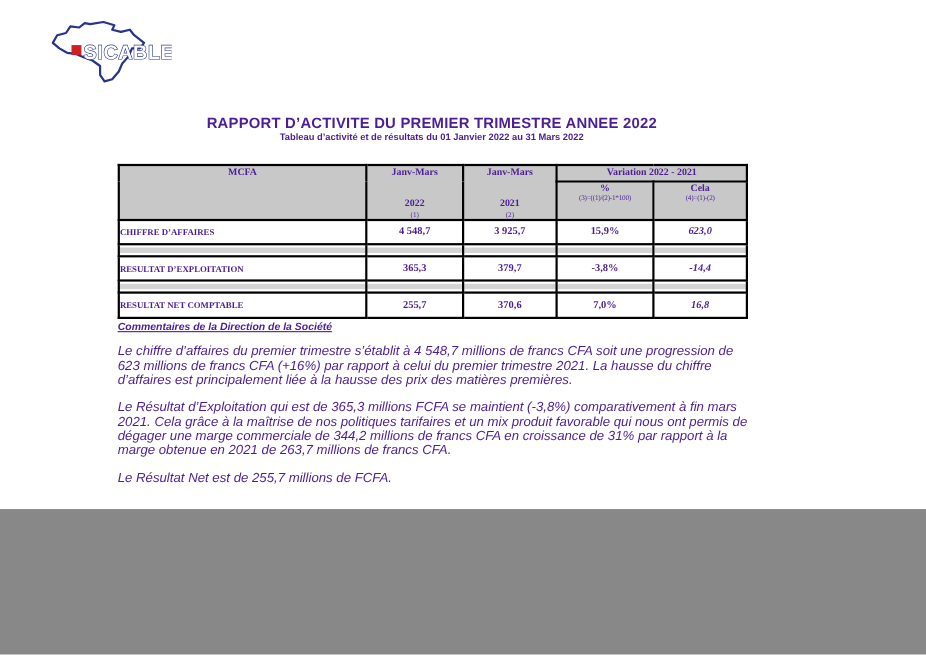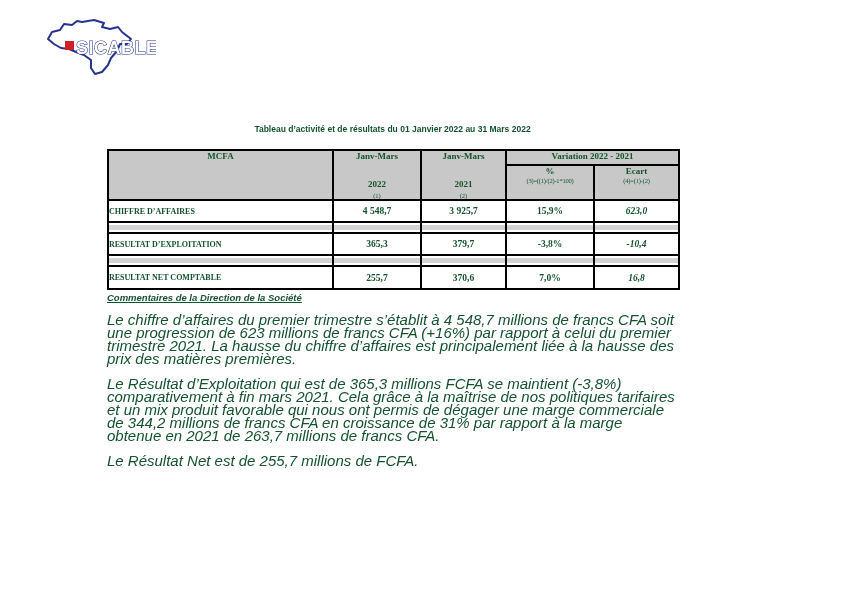--- a/index.html
+++ b/index.html
@@ -1,26 +1,26 @@
 <!DOCTYPE html>
 <html><head>
 <meta charset="utf-8">
 <style>
   html,body{margin:0;padding:0;background:#888;}
   .page{
-    width:842px;height:595px;position:relative;background:#fff;
-    font-family:"Liberation Sans", sans-serif;color:#14532d;overflow:hidden;
+    width:842px;height:463px;position:relative;background:#fff;
+    font-family:"Liberation Sans", sans-serif;color:#4c1d95;overflow:hidden;
     margin:0 auto;
   }
   
   .logo{position:absolute;left:44px;top:14px;width:112px;height:64px;}
   
   .title-block{position:absolute;left:107px;top:104px;width:571px;text-align:center;}
   .doc-title{font-size:13.5px;font-weight:bold;letter-spacing:.2px;}
-  .doc-subtitle{font-size:8.5px;font-weight:bold;margin-top:20px;}
+  .doc-subtitle{font-size:8.5px;font-weight:bold;margin-top:0;}
   
   table.results{
     position:absolute;left:107px;top:149px;width:571px;
     border-collapse:collapse;table-layout:fixed;
   }
   table.results th, table.results td{
     border:2px solid #000;padding:0;margin:0;overflow:hidden;font-family:Liberation Serif, serif;
   }
   th.hdr{background:#C8C8C8;font-weight:bold;font-size:9px;vertical-align:top;text-align:center;padding-top:2px;}
   th.hdr .yr{margin-top:18px;}
@@ -34,36 +34,37 @@
   td.val{font-size:9.5px;font-weight:bold;text-align:center;vertical-align:middle;}
   td.val.ecart{font-style:italic;}
   tr.sep{height:11px;}
   tr.sep td{
     background:#D4D4D4;
     box-shadow:inset 0 2px 0 #fff, inset 0 -2px 0 #fff;
   }
   
   .commentary{position:absolute;left:107px;top:292px;width:573px;font-style:italic;}
   .commentary-heading{font-size:9.5px;font-weight:bold;text-decoration:underline;margin:0 0 10px 0;}
-  .commentary p{font-size:15px;line-height:13px;margin:0 0 12px 0;}
+  .commentary p{font-size:12px;line-height:13px;margin:0 0 12px 0;}
 </style>
 </head>
 <body>
 
 <div class="page">
 
   <div class="logo">
     <svg width="112" height="64" viewBox="0 0 112 64">
       <path d="M38,8 L50,6 L60,9 L58,13 L66,15 L74,13 L78,18 L87,25 L83,30 L76,30 L73,37 L67,44 L64,51 L58,58 L51,60 L47,54 L47,46 L40,41 L32,38 L25,35 L17,34 L10,30 L4,25 L8,18 L16,16 L20,10 L28,11 L33,7 Z" fill="none" stroke="#26348B" stroke-width="2" stroke-linejoin="round"></path>
       <rect x="21" y="27" width="9" height="9" fill="#D02027"></rect>
       <text x="32" y="40" font-family="Liberation Sans, sans-serif" font-size="18" font-weight="bold" letter-spacing="0.5" fill="#ffffff" stroke="#26348B" stroke-width="1.1" style="paint-order:stroke fill;">SICABLE</text>
     </svg>
   </div>
 
   <div class="title-block">
+    <div class="doc-title">RAPPORT D’ACTIVITE DU PREMIER TRIMESTRE ANNEE 2022</div>
     <div class="doc-subtitle">Tableau d’activité et de résultats du 01 Janvier 2022 au 31 Mars 2022</div>
   </div>
 
   <table class="results">
     <colgroup>
       <col style="width:225px">
         <col style="width:88px">
         <col style="width:85px">
         <col style="width:88px">
         <col style="width:85px">
@@ -82,21 +83,21 @@
           <div class="note">(2)</div>
         </th>
         <th class="hdr variation" colspan="2">Variation 2022 - 2021</th>
       </tr>
       <tr>
         <th class="subhdr">
           <div>%</div>
           <div class="formula">(3)=((1)/(2)-1*100)</div>
         </th>
         <th class="subhdr">
-          <div>Ecart</div>
+          <div>Cela</div>
           <div class="formula">(4)=(1)-(2)</div>
         </th>
       </tr>
 
       <tr class="data">
         <td class="lbl">CHIFFRE D’AFFAIRES</td>
         <td class="val">4 548,7</td>
         <td class="val">3 925,7</td>
         <td class="val">15,9%</td>
         <td class="val ecart">623,0</td>
@@ -106,21 +107,21 @@
           <td></td>
           <td></td>
           <td></td>
           <td></td>
       </tr>
       <tr class="data">
         <td class="lbl">RESULTAT D’EXPLOITATION</td>
         <td class="val">365,3</td>
         <td class="val">379,7</td>
         <td class="val">-3,8%</td>
-        <td class="val ecart">-10,4</td>
+        <td class="val ecart">-14,4</td>
       </tr>
       <tr class="sep">
         <td></td>
           <td></td>
           <td></td>
           <td></td>
           <td></td>
       </tr>
       <tr class="data last">
         <td class="lbl">RESULTAT NET COMPTABLE</td>

